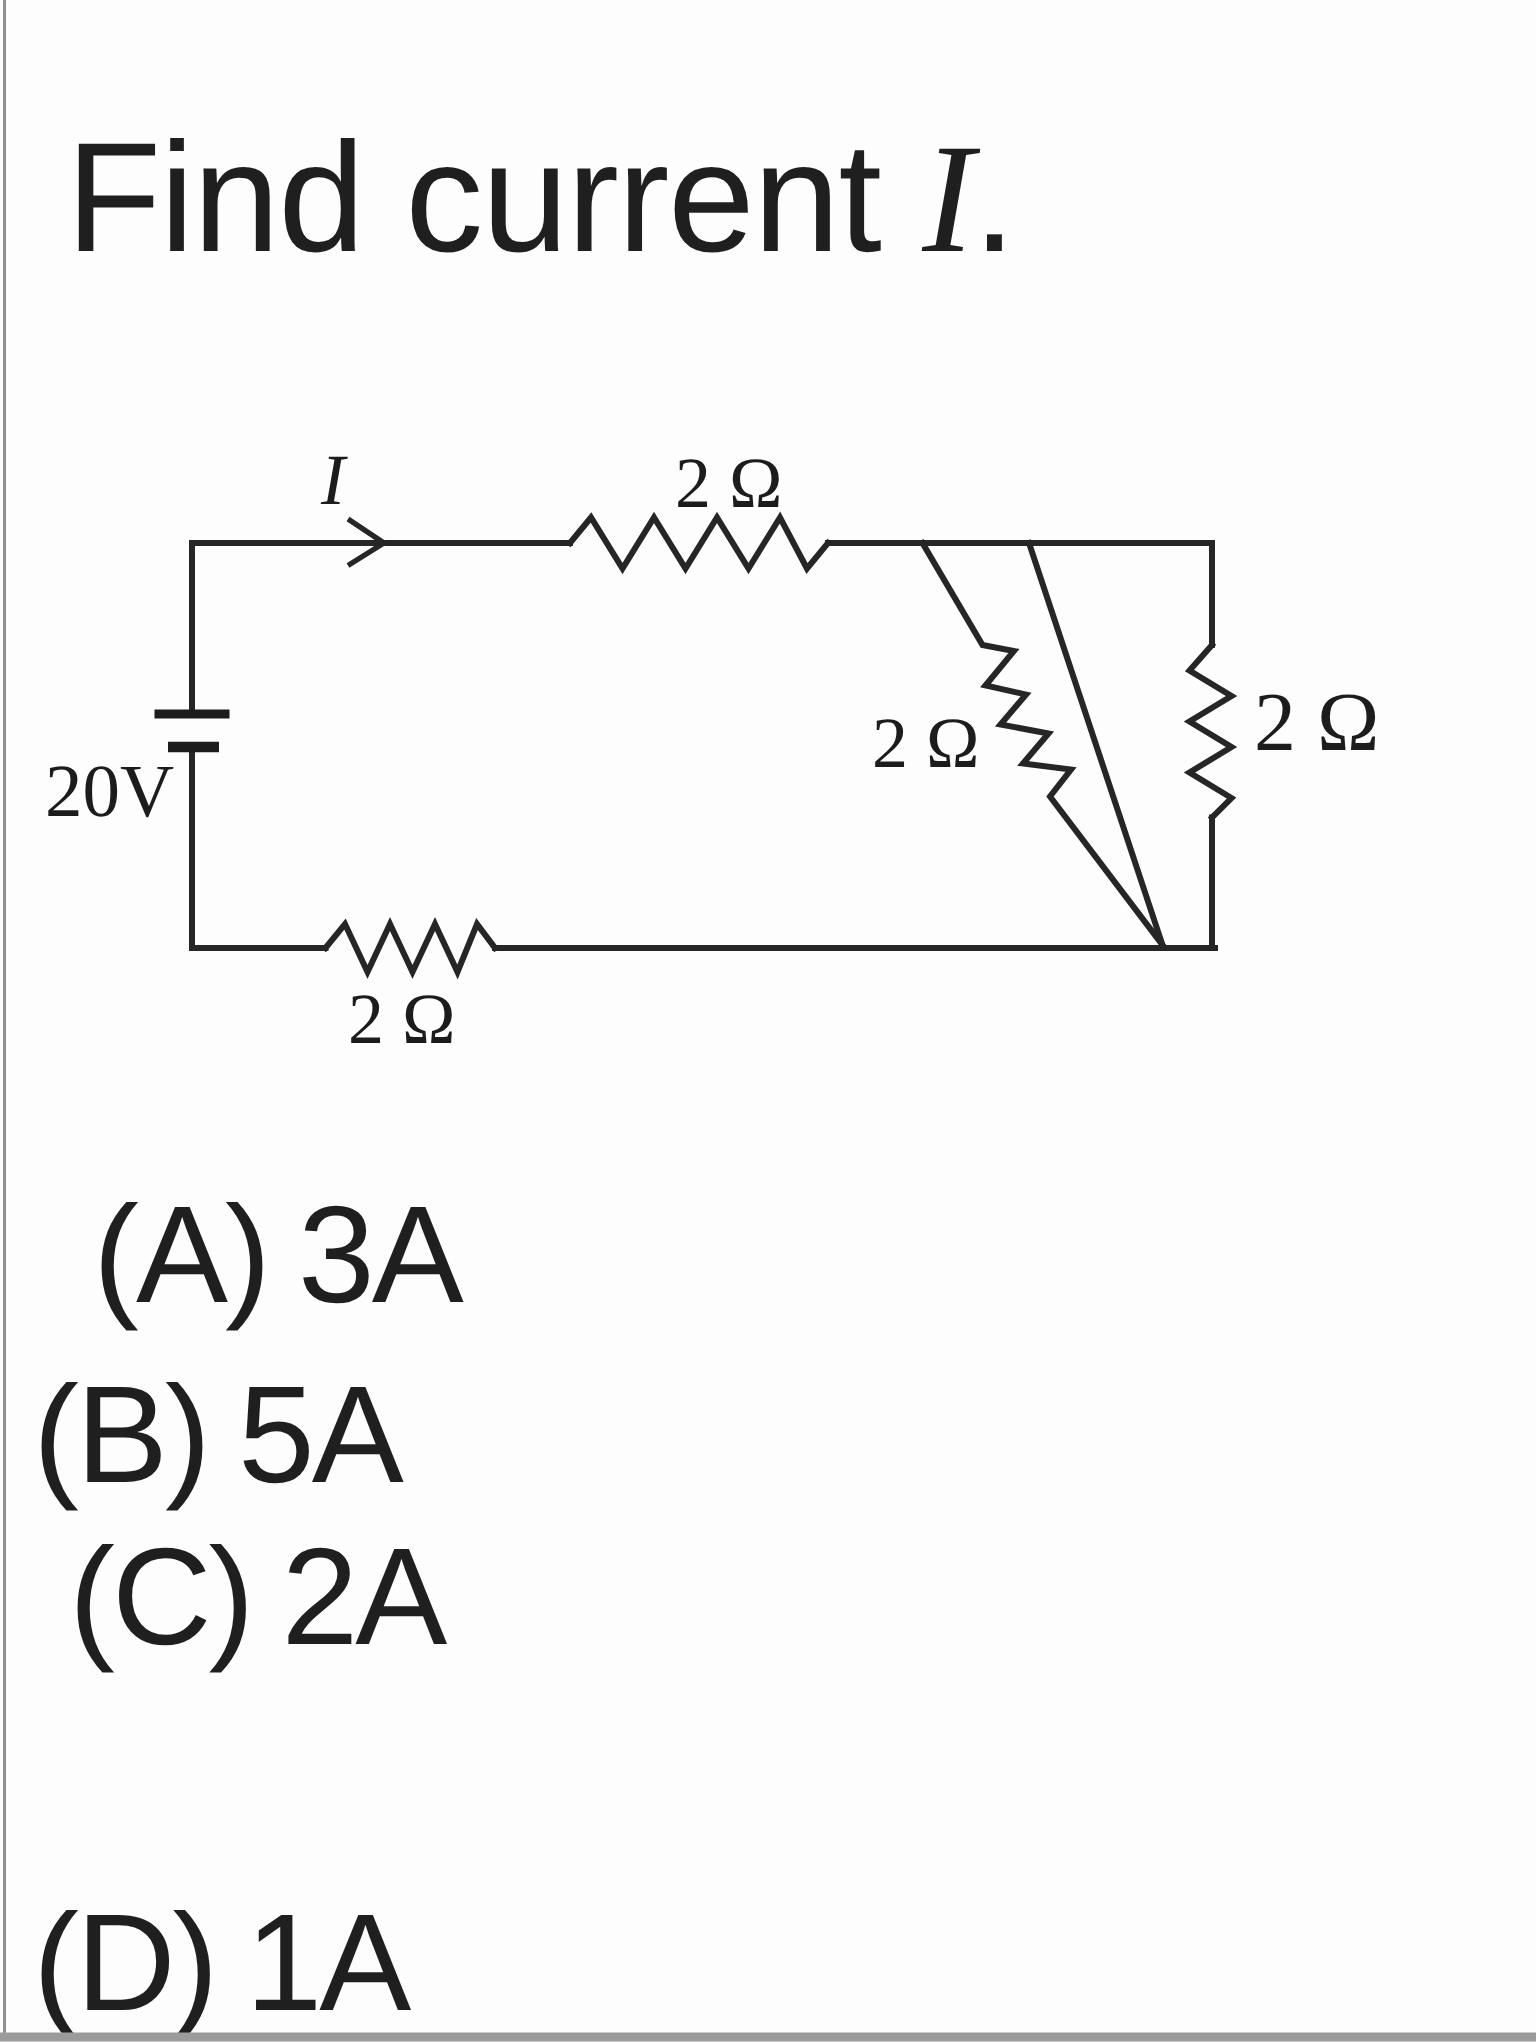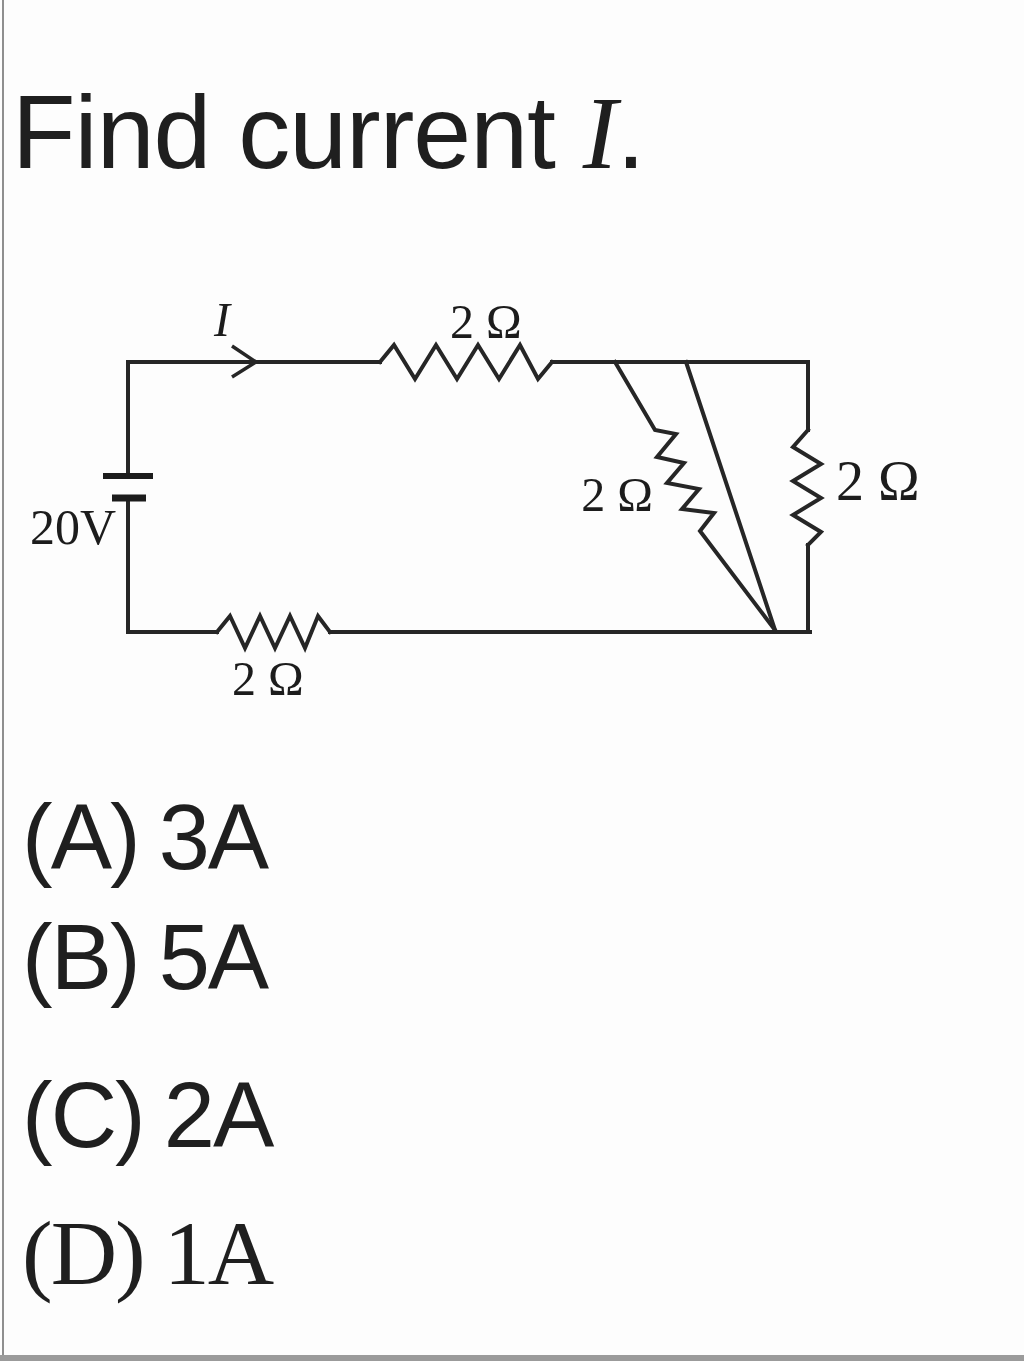--- a/index.html
+++ b/index.html
@@ -13,21 +13,21 @@
   }
   .left-border{
     position:absolute;left:2px;top:0;width:2px;height:1356px;
     background:#8f8f8f;
   }
   .bottom-bar{
     position:absolute;left:0;top:1355px;width:1024px;height:6px;
     background:#9b9b9b;
   }
   .title{
-    position:absolute;left:12px;top:80px;
+    position:absolute;left:44px;top:80px;
     font-size:104px;line-height:1;letter-spacing:-1px;
     white-space:nowrap;
   }
   .title .var{
     font-family:"Liberation Serif", serif;
     font-style:italic;
   }
   .circuit-svg{
     position:absolute;left:0;top:0;width:1024px;height:760px;
   }
@@ -40,24 +40,24 @@
   }
   .clabel.ital{font-style:italic;}
   .clabel.big{font-size:56px;}
   .clabel.volt{font-size:50px;}
   .option{
     position:absolute;left:22px;
     font-size:92px;line-height:1;letter-spacing:-2px;
     white-space:nowrap;
   }
   .option .val{margin-left:20px;}
-  .opt-a{top:791px;}
+  .opt-a{top:791px;margin-left:40px;}
   .opt-b{top:911px;}
-  .opt-c{top:1069px;}
-  .opt-d{top:1207px;font-family:Liberation Serif, serif;}
+  .opt-c{top:1019px;margin-left:24px;}
+  .opt-d{top:1263px;}
 </style>
 </head>
 <body>
 
 <div class="left-border"></div>
 
 <div class="title"><span>Find current </span><span class="var">I</span><span>.</span></div>
 
 <svg class="circuit-svg" viewBox="0 0 1024 760" xmlns="http://www.w3.org/2000/svg">
 

